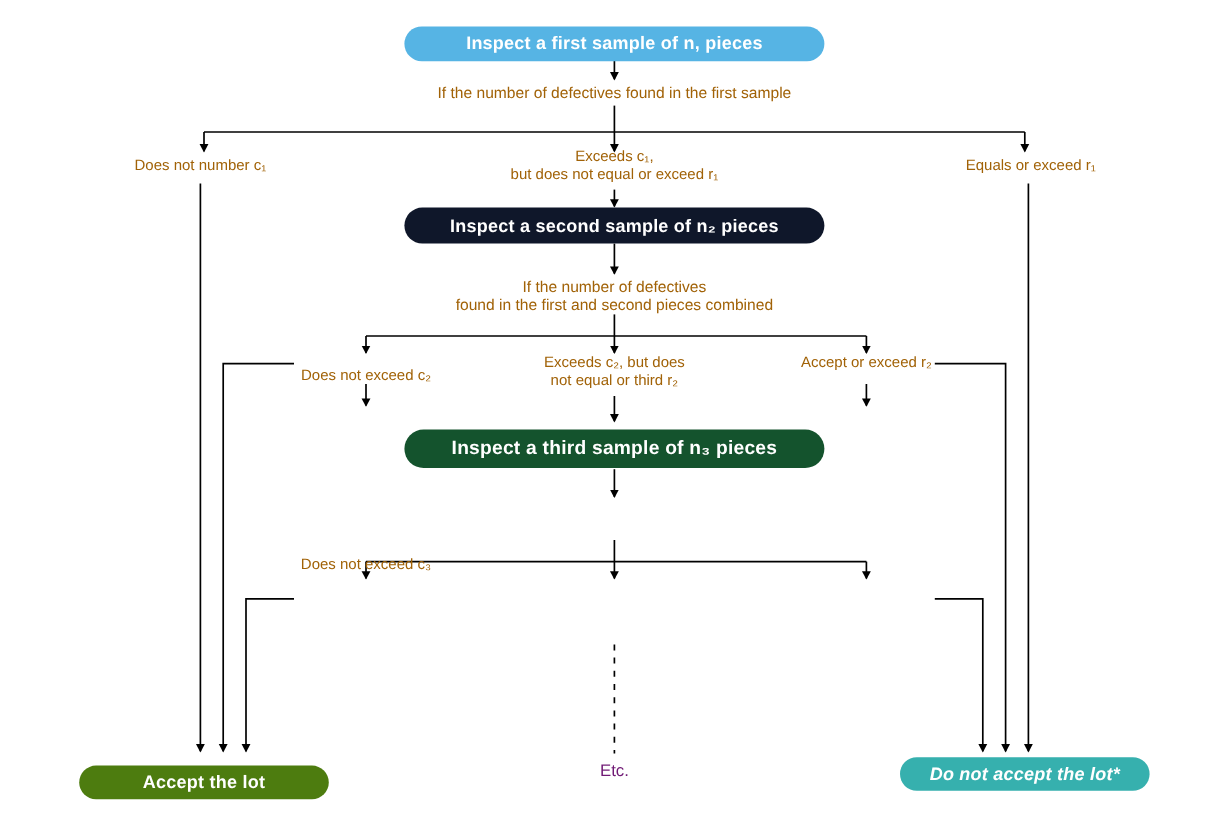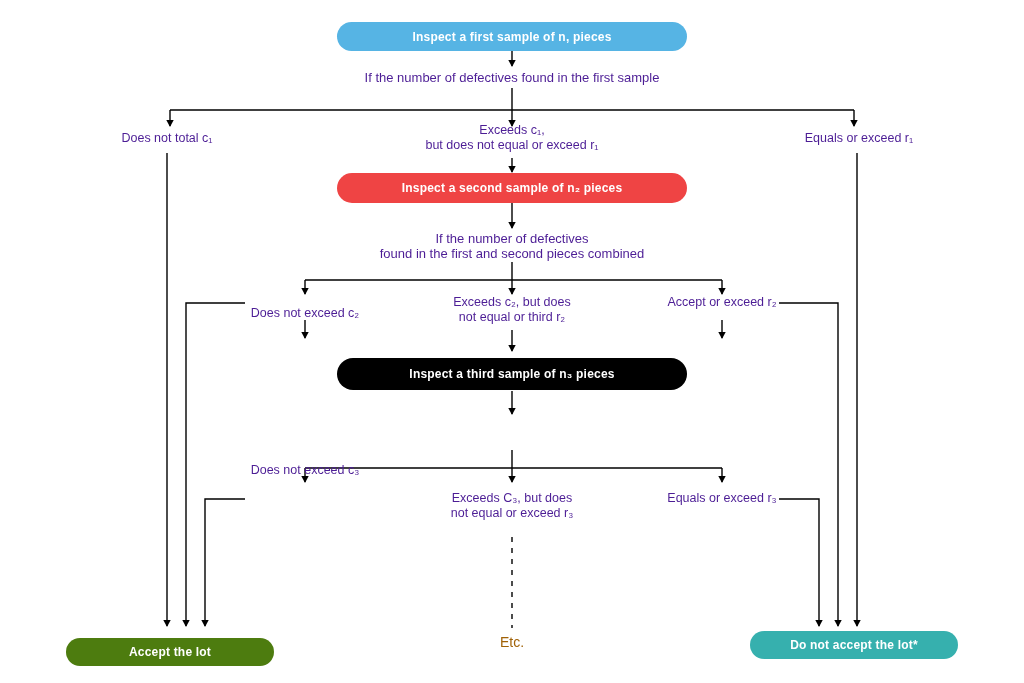--- a/index.html
+++ b/index.html
@@ -29,43 +29,43 @@
     height: 683px;
     pointer-events: none;
   }
   .pill {
     position: absolute;
     display: flex;
     align-items: center;
     justify-content: center;
     border-radius: 18px;
     color: #ffffff;
-    font-size: 12px;
+    font-size: 15px;
     font-weight: bold;
     letter-spacing: 0.2px;
     text-align: center;
     box-sizing: border-box;
     padding: 0 14px;
     white-space: nowrap;
   }
   .lbl {
     position: absolute;
     font-size: 12.5px;
     line-height: 15px;
     text-align: center;
-    color: #4c1d95;
+    color: #a16207;
     white-space: pre-line;
   }
   .lbl.big {
     font-size: 13px;
   }
   .etc {
     position: absolute;
     font-size: 14px;
-    color: #a16207;
+    color: #701a75;
     text-align: center;
   }
 </style>
 </head>
 <body>
 
 <div id="stage">
 
   <svg id="wires" viewBox="0 0 1024 683">
     <defs>
@@ -123,56 +123,53 @@
       <path d="M512,537 L512,628" stroke-dasharray="5,6"></path>
     </g>
   </svg>
 
   <div class="pill" style="left:337px; top:22px; width:350px; height:29px; background:#56b4e4;">
     <span>Inspect a first sample of n, pieces</span>
   </div>
 
   <div class="lbl big" style="left:312px; top:70px; width:400px;">If the number of defectives found in the first sample</div>
 
-  <div class="lbl" style="left:72px; top:131px; width:190px;">Does not total c₁</div>
+  <div class="lbl" style="left:72px; top:131px; width:190px;">Does not number c₁</div>
 
   <div class="lbl" style="left:764px; top:131px; width:190px;">Equals or exceed r₁</div>
 
   <div class="lbl" style="left:382px; top:123px; width:260px;">Exceeds c₁,
 but does not equal or exceed r₁</div>
 
-  <div class="pill" style="left:337px; top:173px; width:350px; height:30px; background:#ef4444;">
+  <div class="pill" style="left:337px; top:173px; width:350px; height:30px; background:#0f172a;">
     <span>Inspect a second sample of n₂ pieces</span>
   </div>
 
   <div class="lbl big" style="left:332px; top:231px; width:360px;">If the number of defectives
 found in the first and second pieces combined</div>
 
   <div class="lbl" style="left:215px; top:306px; width:180px;">Does not exceed c₂</div>
 
   <div class="lbl" style="left:402px; top:295px; width:220px;">Exceeds c₂, but does
 not equal or third r₂</div>
 
   <div class="lbl" style="left:627px; top:295px; width:190px;">Accept or exceed r₂</div>
 
-  <div class="pill" style="left:337px; top:358px; width:350px; height:32px; background:#000000; font-size:12px;">
+  <div class="pill" style="left:337px; top:358px; width:350px; height:32px; background:#14532d; font-size:16px;">
     <span>Inspect a third sample of n₃ pieces</span>
   </div>
 
 
   <div class="lbl" style="left:215px; top:463px; width:180px;text-align:center;">Does not exceed c₃</div>
 
-  <div class="lbl" style="left:402px; top:491px; width:220px;">Exceeds C₃, but does
-not equal or exceed r₃</div>
 
-  <div class="lbl" style="left:627px; top:491px; width:190px;">Equals or exceed r₃</div>
 
   <div class="etc" style="left:462px; top:634px; width:100px;">Etc.</div>
 
   <div class="pill" style="left:66px; top:638px; width:208px; height:28px; background:#4d7c0f;">
     <span>Accept the lot</span>
   </div>
 
-  <div class="pill" style="left:750px; top:631px; width:208px; height:28px; background:#36b0ae;">
+  <div class="pill" style="left:750px; top:631px; width:208px; height:28px; background:#36b0ae;font-style:italic;">
     <span>Do not accept the lot*</span>
   </div>
 
 </div>
 
 </body></html>

